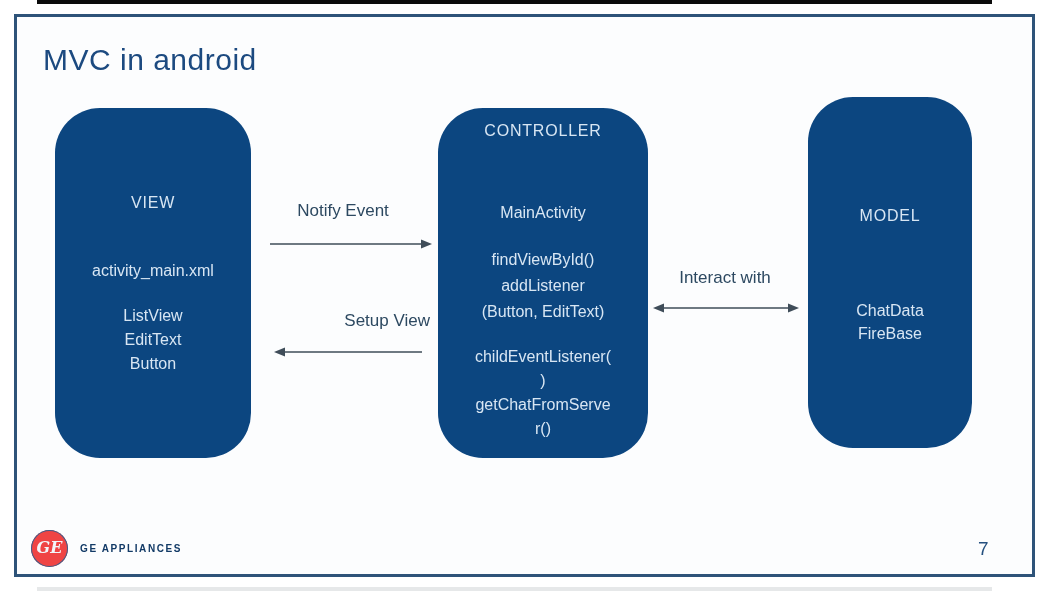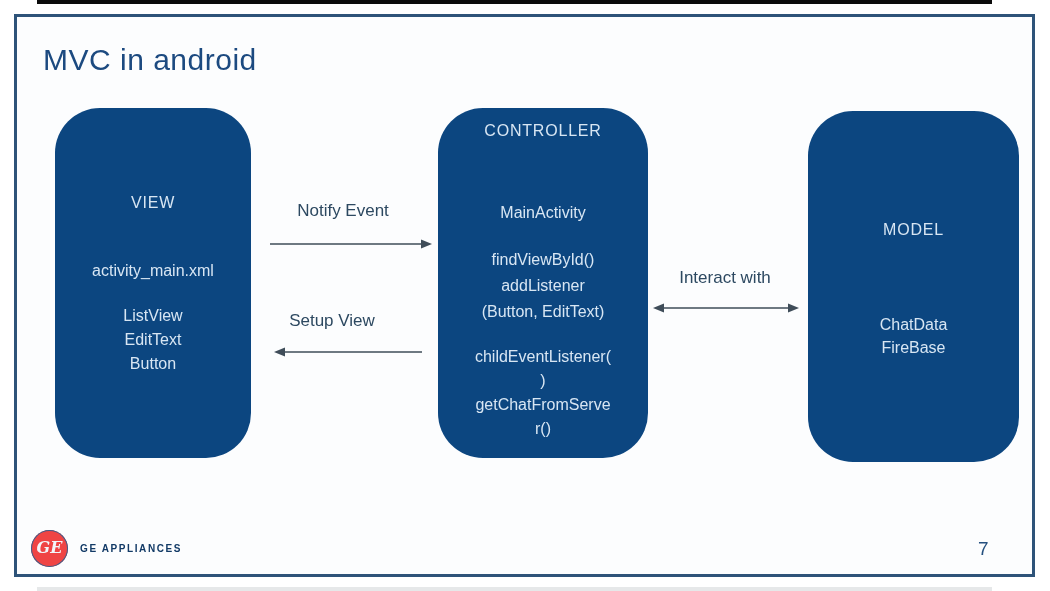--- a/index.html
+++ b/index.html
@@ -38,21 +38,21 @@
   }
   .mvc-box {
     position: absolute;
     background: #0c4680;
     border-radius: 45px;
     color: #d8e6f3;
     font-size: 16px;
   }
   .box-view       { left: 38px;  top: 91px;  width: 196px; height: 350px; }
   .box-controller { left: 421px; top: 91px;  width: 210px; height: 350px; }
-  .box-model      { left: 791px; top: 94px;  width: 211px; height: 351px; }
+  .box-model      { left: 791px; top: 80px;  width: 164px; height: 351px; }
   .box-line {
     position: absolute;
     left: 0; width: 100%;
     text-align: center;
     line-height: 22px;
   }
   .box-header { letter-spacing: 0.8px; }
   .multi { line-height: 24px; white-space: pre-line; }
   
   .view-header  { top: 84px; }
@@ -68,21 +68,21 @@
   .model-items  { top: 202px; line-height: 23px; }
   
   .arrow-label {
     position: absolute;
     font-size: 17px;
     color: #2d4961;
     text-align: center;
     width: 160px;
   }
   .notify-label   { left: 246px; top: 184px; }
-  .setup-label    { left: 235px; top: 294px; }
+  .setup-label    { left: 253px; top: 294px; text-align: right; }
   .interact-label { left: 628px; top: 251px; }
   .arrow-svg { position: absolute; display: block; }
   .notify-arrow   { left: 252px; top: 221px; }
   .setup-arrow    { left: 256px; top: 329px; }
   .interact-arrow { left: 636px; top: 285px; }
   .code-note {
     position: absolute;
     left: 252px; top: 353px; width: 160px;
     font-size: 11.5px;
     line-height: 15px;

